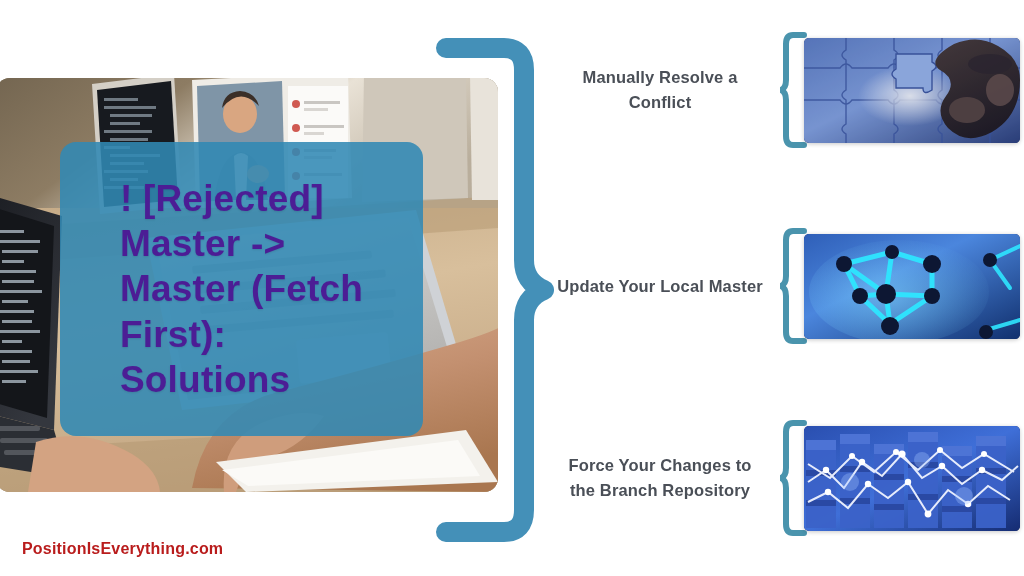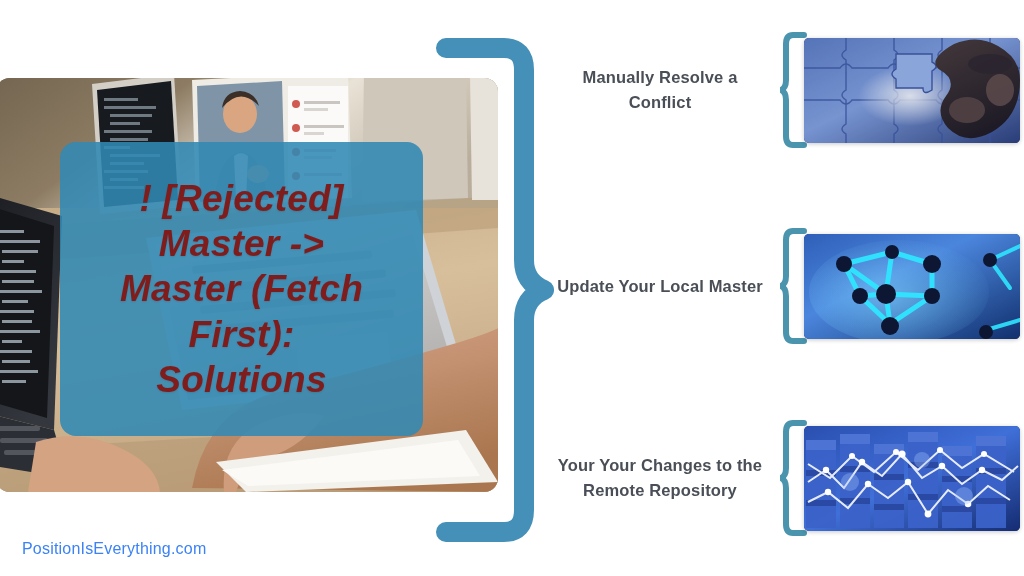--- a/index.html
+++ b/index.html
@@ -41,29 +41,28 @@
     width: 363px;
     height: 294px;
     background: rgba(49,137,180,0.88);
     border-radius: 16px;
     display: flex;
     align-items: center;
     justify-content: center;
     padding: 6px 14px;
   }
   .title-text {
-    color: #7f1d1d;
+    color: #4c1d95;
     font-size: 37px;
     line-height: 1.22;
     font-weight: 700;
-    text-align: center;
+    text-align: left;
     letter-spacing: 0.2px;
     white-space: pre-line;
     text-shadow: 0 1px 2px rgba(0,0,0,0.10);
-    font-style: italic;
   }
 
   
   .big-brace {
     position: absolute;
     left: 432px;
     top: 38px;
     width: 122px;
     height: 504px;
     pointer-events: none;
@@ -121,24 +120,24 @@
     background: #1b2c66;
     box-shadow: 0 1px 4px rgba(0,0,0,0.22);
   }
   .thumb svg { display: block; width: 100%; height: 100%; }
 
   
   .watermark {
     position: absolute;
     left: 22px;
     top: 540px;
-    color: #3b82f6;
+    color: #b91c1c;
     font-size: 16px;
     letter-spacing: 0.2px;
-    font-weight: 400;
+    font-weight: 700;
   }
 </style>
 </head>
 <body>
 
 <div id="canvas">
 
   <div class="hero-photo">
     <svg viewBox="0 0 502 414" preserveAspectRatio="none">
       <defs>
@@ -405,21 +404,21 @@
             <circle cx="86" cy="92" r="9"></circle>
             <circle cx="186" cy="26" r="7"></circle>
             <circle cx="182" cy="98" r="7"></circle>
           </g>
         </svg>
       </div>
     </div>
   </div>
 
   <div class="row row-3">
-    <div class="row-label">Your Your Changes to the Remote Repository</div>
+    <div class="row-label">Force Your Changes to the Branch Repository</div>
     <div class="thumb-wrap">
       <div class="mini-brace">
         <svg viewBox="0 0 28 120">
           <path d="M24 5 L13 5 Q6 5 6 14 L6 50 Q6 58 1 60 Q6 62 6 70 L6 106 Q6 115 13 115 L24 115" fill="none" stroke="#4a94ad" stroke-width="6" stroke-linecap="round" stroke-linejoin="round"></path>
         </svg>
       </div>
       <div class="thumb">
         <svg viewBox="0 0 216 105" preserveAspectRatio="none">
           <defs>
             <linearGradient id="cubeBg" x1="0" y1="0" x2="1" y2="1">

